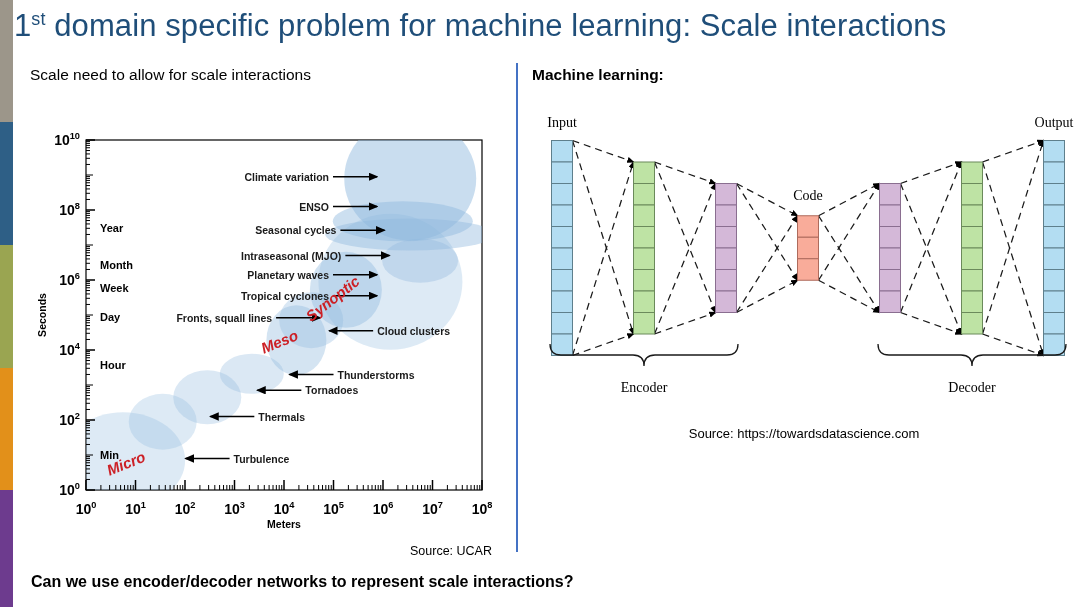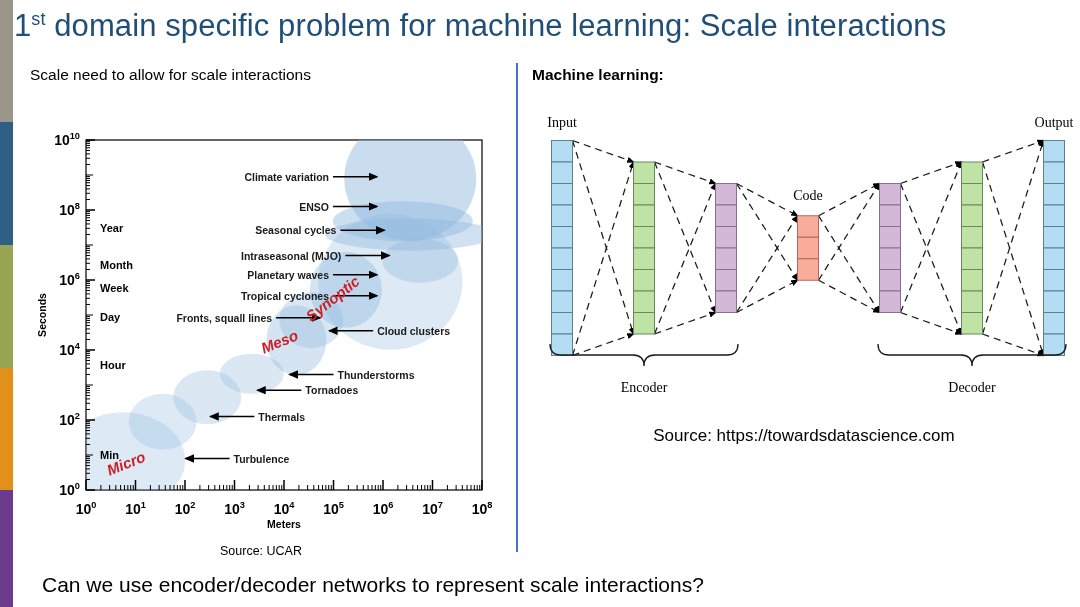--- a/index.html
+++ b/index.html
@@ -60,53 +60,53 @@
   #divider {
     position: absolute;
     left: 516px; top: 63px;
     width: 2px; height: 489px;
     background: #4472C4;
   }
 
   
   #bottom-question {
     position: absolute;
-    left: 42px; top: 573px;
-    font-size: 21px;
-    font-weight: normal;
+    left: 31px; top: 573px;
+    font-size: 16px;
+    font-weight: bold;
     white-space: nowrap;
   }
 
   
   #scale-figure {
     position: absolute;
     left: 30px; top: 128px;
     width: 462px; height: 408px;
   }
   #ucar-source {
     position: absolute;
     left: 30px; top: 544px;
     width: 462px;
-    text-align: center;
+    text-align: right;
     font-size: 12.5px;
   }
   #chart-svg { display: block; }
 
   
   #nn-figure {
     position: absolute;
     left: 540px; top: 112px;
     width: 548px; height: 312px;
   }
   #nn-source {
     position: absolute;
     left: 530px; top: 426px;
     width: 548px;
     text-align: center;
-    font-size: 17px;
+    font-size: 13px;
   }
   #nn-svg { display: block; }
 </style>
 </head>
 <body>
 
 <div id="color-strip">
   <div class="band" style="height:122px;background:#9C968A;"></div>
   <div class="band" style="height:123px;background:#2E5F86;"></div>
   <div class="band" style="height:123px;background:#9AA551;"></div>

